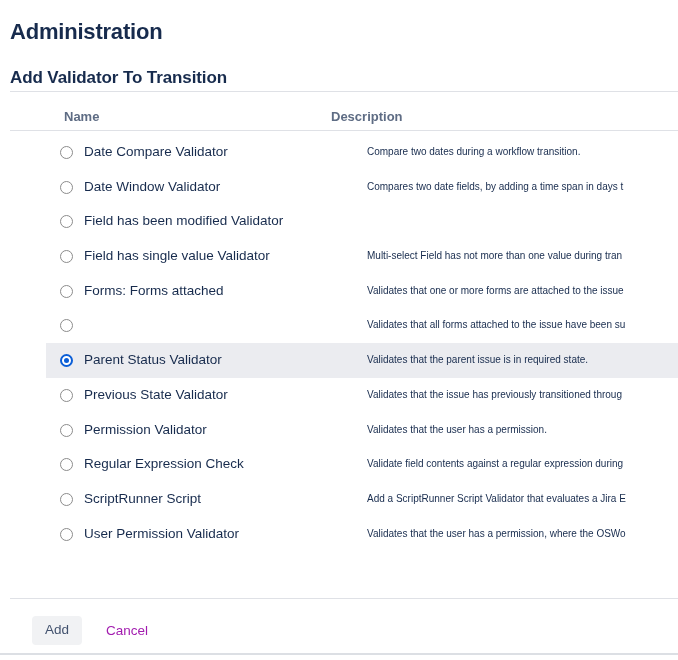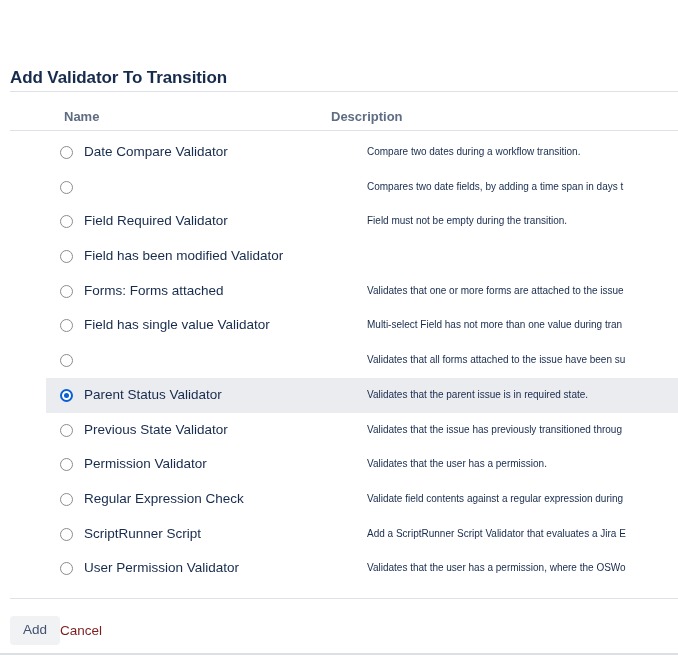--- a/index.html
+++ b/index.html
@@ -190,89 +190,87 @@
     padding: 6px 13px 7px 13px;
     font-family: "Liberation Sans", sans-serif;
     font-size: 13.5px;
     line-height: 16px;
     color: #42526e;
     background: #f1f2f4;
     border: none;
     border-radius: 4px;
     cursor: pointer;
     white-space: nowrap;
+    margin-left: 22px;
   }
 
   .btn-cancel {
+    margin-left: 24px;
     font-size: 13.5px;
     line-height: 16px;
-    color: #7f1d1d;
+    color: #a21caf;
     text-decoration: none;
     cursor: pointer;
     white-space: nowrap;
   }
 
   .bottom-rule {
     position: absolute;
     left: 0;
     top: 653px;
     width: 678px;
     height: 2px;
     background: #dcdfe4;
   }
 </style>
 </head>
 <body>
 
 <div class="page">
 
+  <div class="page-title">Administration</div>
 
   <div class="section-title">Add Validator To Transition</div>
   <div class="section-rule"></div>
 
   <div class="table">
     <div class="table-head">
       <div class="col-name">Name</div>
       <div class="col-desc">Description</div>
       <div class="head-rule"></div>
     </div>
     <div class="table-body" id="table-body">
         <div class="row">
           <div class="row-bg"></div>
           <span class="radio"></span>
           <div class="cell-name">Date Compare Validator</div>
           <div class="cell-desc">Compare two dates during a workflow transition.</div>
         </div>
         <div class="row">
           <div class="row-bg"></div>
           <span class="radio"></span>
+          <div class="cell-name">Date Window Validator</div>
           <div class="cell-desc">Compares two date fields, by adding a time span in days t</div>
         </div>
         <div class="row">
           <div class="row-bg"></div>
           <span class="radio"></span>
-          <div class="cell-name">Field Required Validator</div>
-          <div class="cell-desc">Field must not be empty during the transition.</div>
-        </div>
-        <div class="row">
-          <div class="row-bg"></div>
-          <span class="radio"></span>
           <div class="cell-name">Field has been modified Validator</div>
+        </div>
+        <div class="row">
+          <div class="row-bg"></div>
+          <span class="radio"></span>
+          <div class="cell-name">Field has single value Validator</div>
+          <div class="cell-desc">Multi-select Field has not more than one value during tran</div>
         </div>
         <div class="row">
           <div class="row-bg"></div>
           <span class="radio"></span>
           <div class="cell-name">Forms: Forms attached</div>
           <div class="cell-desc">Validates that one or more forms are attached to the issue</div>
-        </div>
-        <div class="row">
-          <div class="row-bg"></div>
-          <span class="radio"></span>
-          <div class="cell-name">Field has single value Validator</div>
-          <div class="cell-desc">Multi-select Field has not more than one value during tran</div>
         </div>
         <div class="row">
           <div class="row-bg"></div>
           <span class="radio"></span>
           <div class="cell-desc">Validates that all forms attached to the issue have been su</div>
         </div>
         <div class="row selected">
           <div class="row-bg"></div>
           <span class="radio"></span>
           <div class="cell-name">Parent Status Validator</div>

